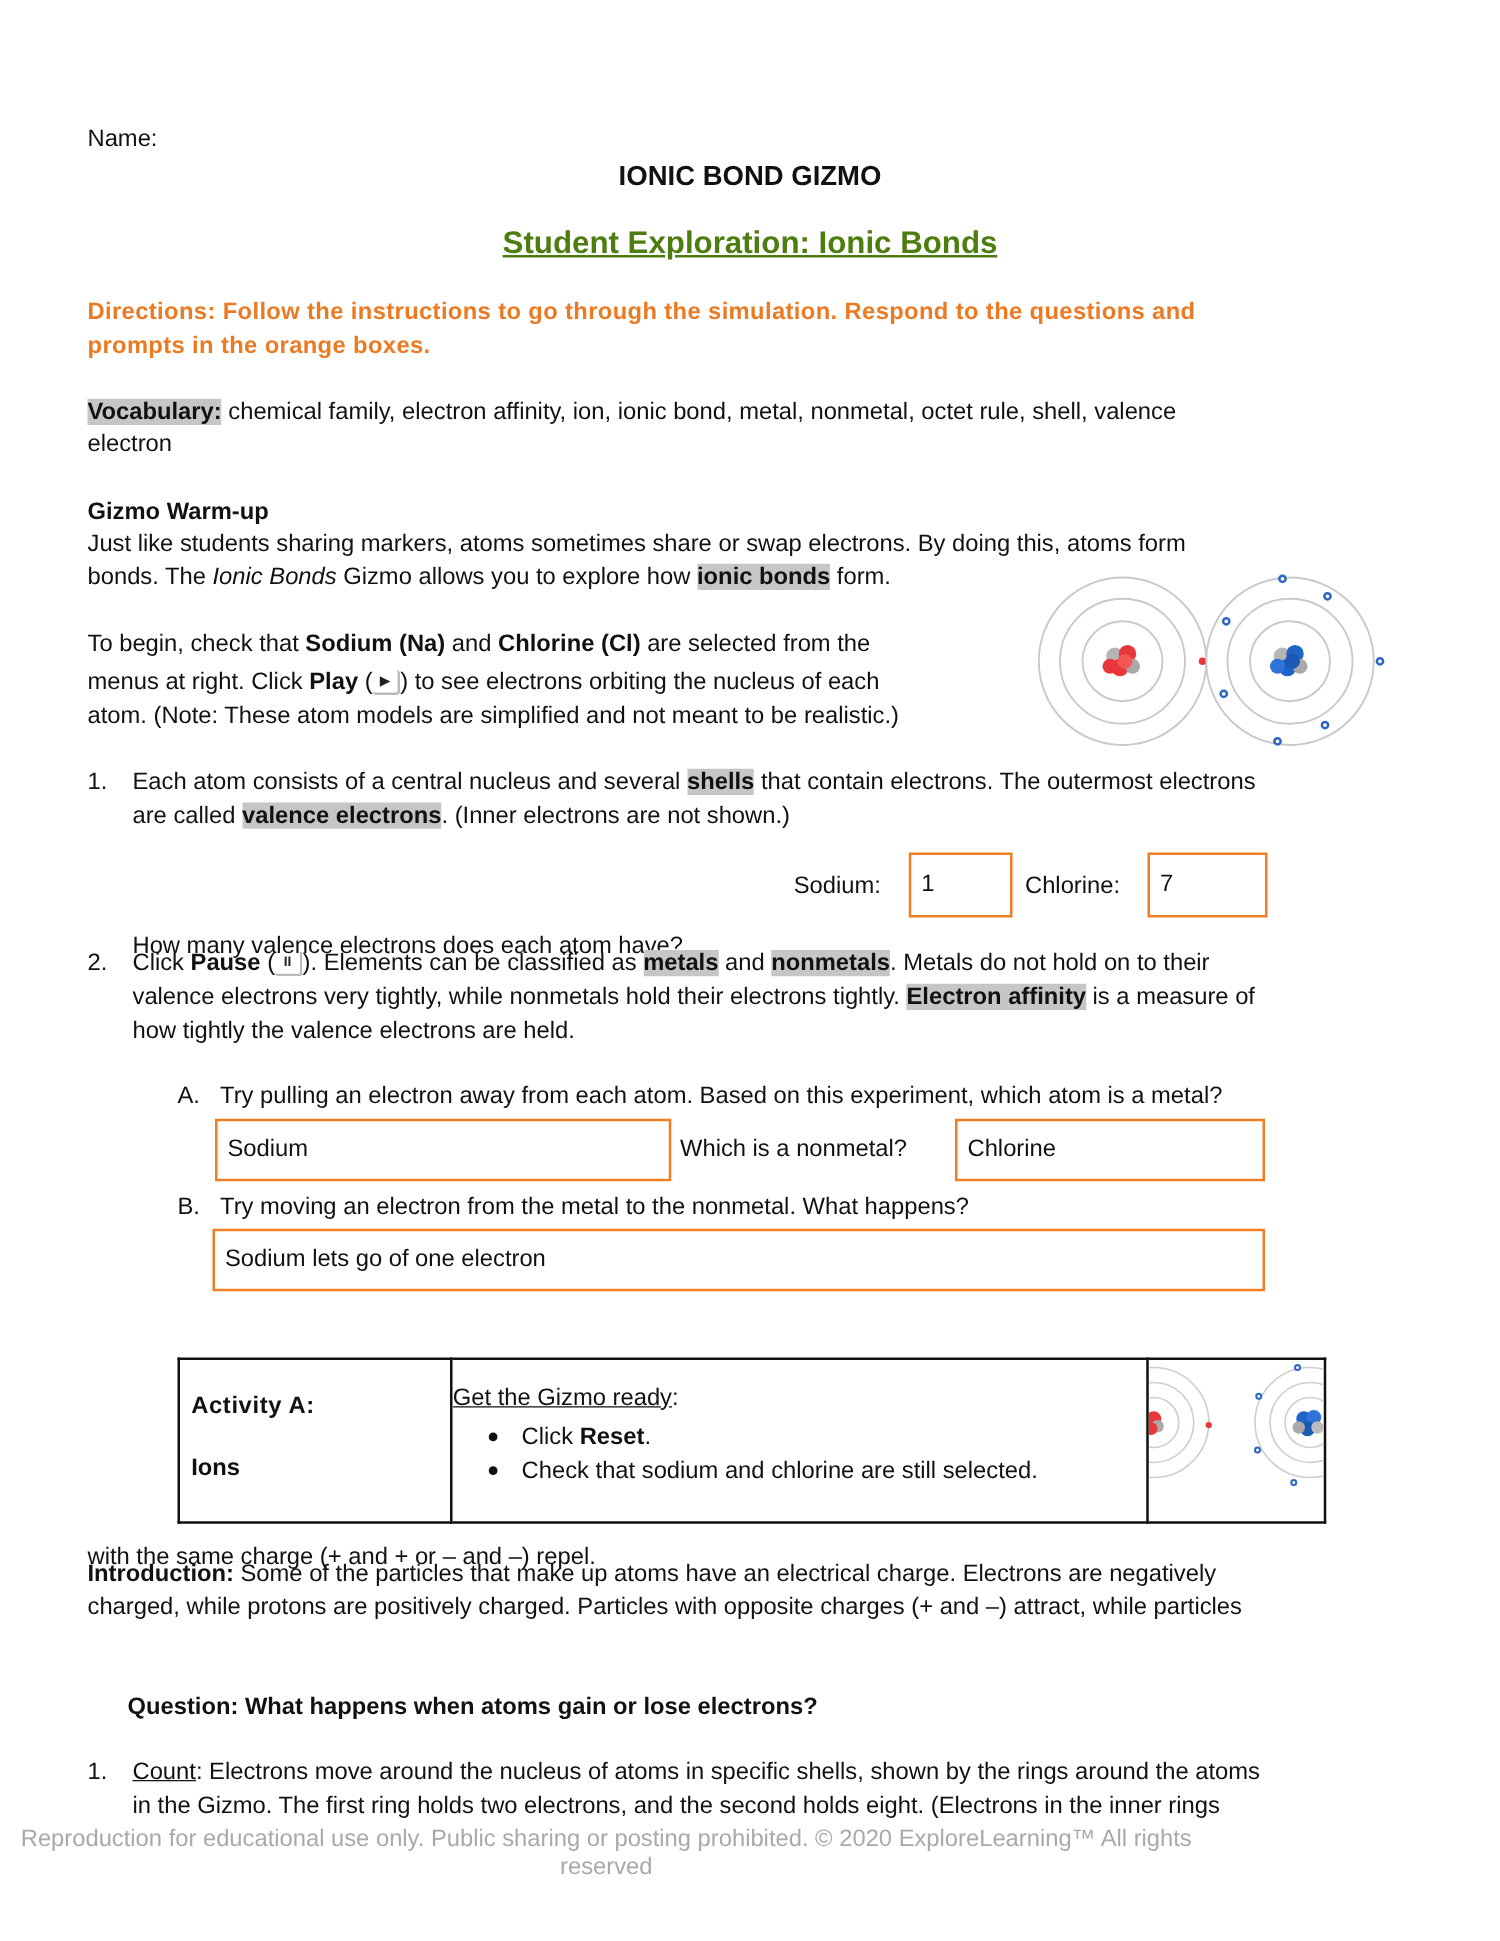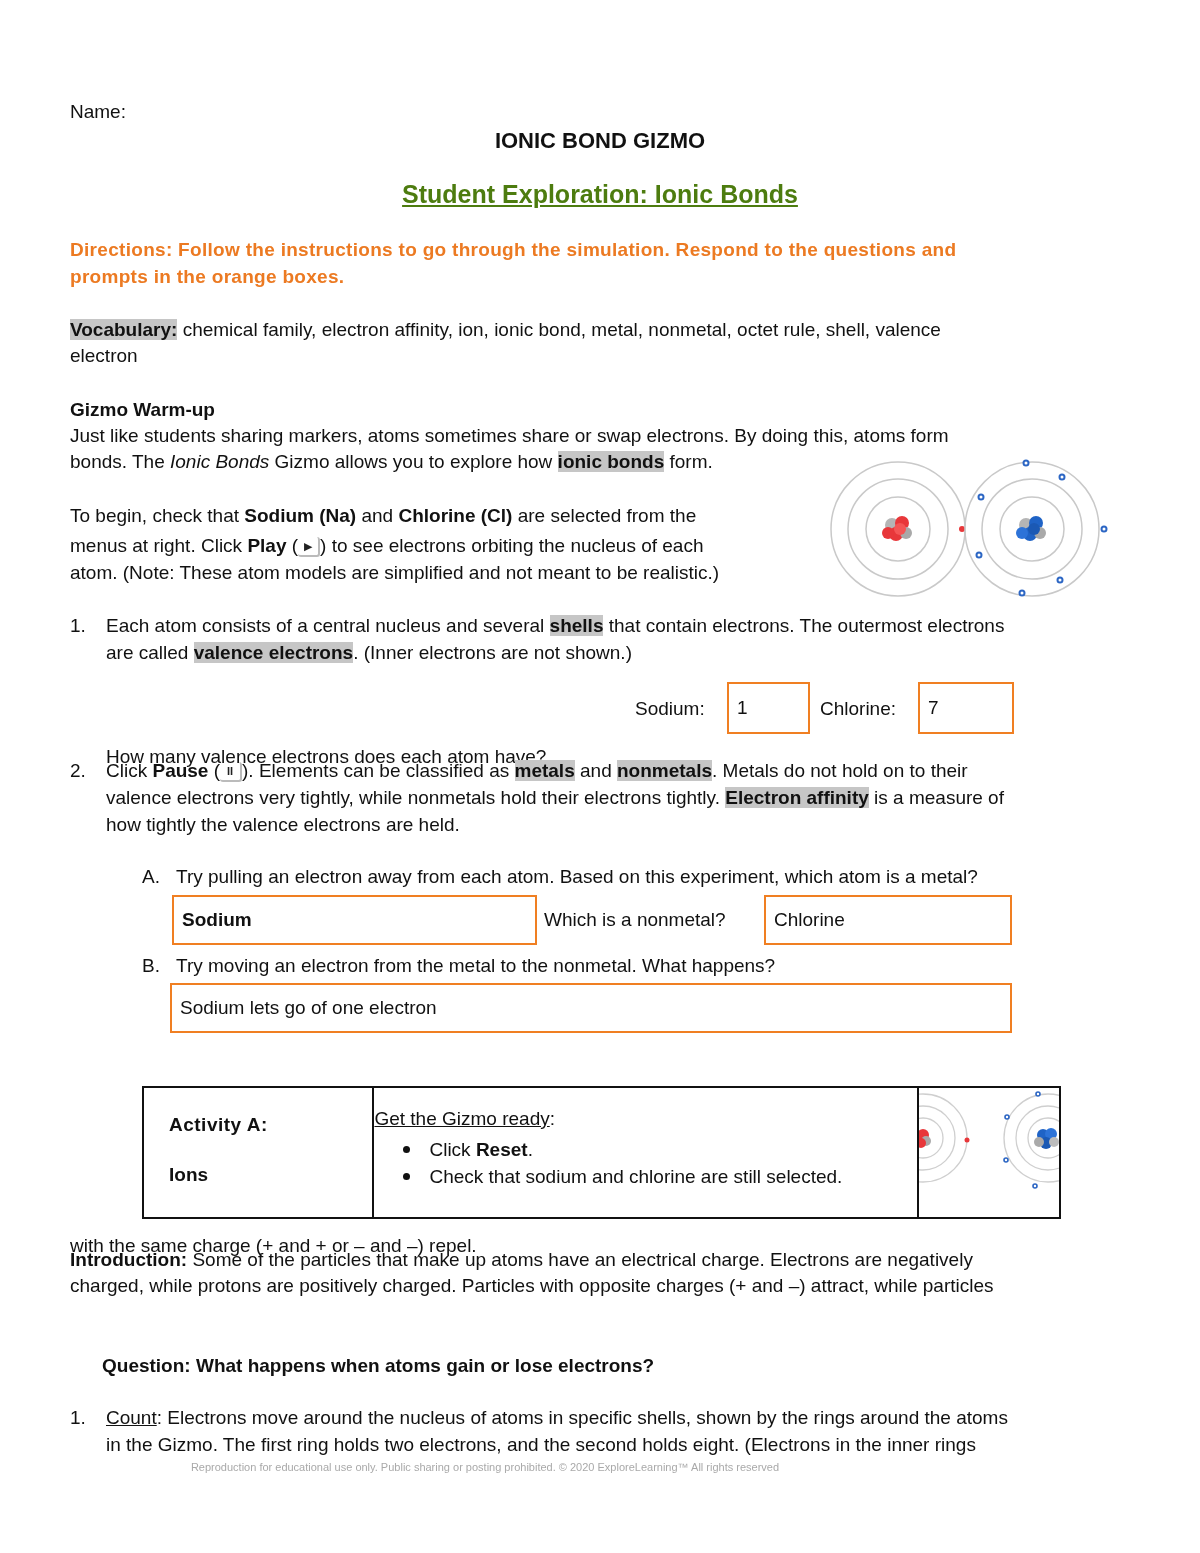--- a/index.html
+++ b/index.html
@@ -29,21 +29,21 @@
     border-right: 2px solid #bbb; border-radius: 3px; text-align: center;
     font-size: 11px; line-height: 18px; vertical-align: middle; color: #222;
   }
   table.activity {
     position: absolute; left: 142px; top: 1086px; width: 919px; height: 133px;
     border-collapse: collapse; border: 2.5px solid #111;
   }
   table.activity td { border: 2px solid #111; vertical-align: top; padding: 0; }
   .footer {
     position: absolute; top: 1461px; left: 0; width: 970px; text-align: center;
-    font-size: 11px; color: #a9a9a9;
+    font-size: 19px; color: #a9a9a9;
   }
   ul.bullets { margin: 6px 0 0 0; padding-left: 55px; list-style: none; }
   ul.bullets li { position: relative; line-height: 27px; }
   ul.bullets li::before {
     content: ""; position: absolute; left: -26px; top: 10px; width: 7px; height: 7px;
     background: #111; border-radius: 50%;
   }
 </style>
 </head>
 <body>
@@ -130,32 +130,32 @@
 <div class="line" style="top:758px;left:106px;">
   <span>Click </span><b>Pause</b><span> (</span><span class="btn-glyph" style="font-weight:bold;">II</span><span>). Elements can be classified as </span><span class="hl">metals</span><span> and </span><span class="hl">nonmetals</span><span>. Metals do not hold on to their</span>
 </div>
 <div class="line" style="top:785px;left:106px;">
   <span>valence electrons very tightly, while nonmetals hold their electrons tightly. </span><span class="hl">Electron affinity</span><span> is a measure of</span>
 </div>
 <div class="line" style="top:812px;left:106px;text-align:right;">how tightly the valence electrons are held.</div>
 
 <div class="line" style="top:864px;left:142px;">A.</div>
 <div class="line" style="top:864px;left:176px;">Try pulling an electron away from each atom. Based on this experiment, which atom is a metal?</div>
-<div class="box" style="left:172px;top:895px;width:365px;height:50px;font-weight:bold;">Sodium</div>
+<div class="box" style="left:172px;top:895px;width:365px;height:50px;">Sodium</div>
 <div class="line" style="top:907px;left:544px;">Which is a nonmetal?</div>
 <div class="box" style="left:764px;top:895px;width:248px;height:50px;">Chlorine</div>
 
 <div class="line" style="top:953px;left:142px;">B.</div>
 <div class="line" style="top:953px;left:176px;">Try moving an electron from the metal to the nonmetal. What happens?</div>
 <div class="box" style="left:170px;top:983px;width:842px;height:50px;">Sodium lets go of one electron</div>
 
 <table class="activity">
   <tbody>
       <tr>
-    <td style="width:209px;padding:26px 0 0 25px;">
+    <td style="width:209px;padding:26px 0 0 9px;">
       <div style="font-weight:bold;letter-spacing:0.5px;">Activity A:</div>
       <div style="font-weight:bold;margin-top:28px;">Ions</div>
     </td>
     <td style="width:560px;padding:20px 0 0 0;">
       <div><span style="text-decoration:underline;">Get the Gizmo ready</span><span>:</span></div>
       <ul class="bullets">
         <li><span>Click </span><b>Reset</b><span>.</span></li>
         <li>Check that sodium and chlorine are still selected.</li>
       </ul>
     </td>

